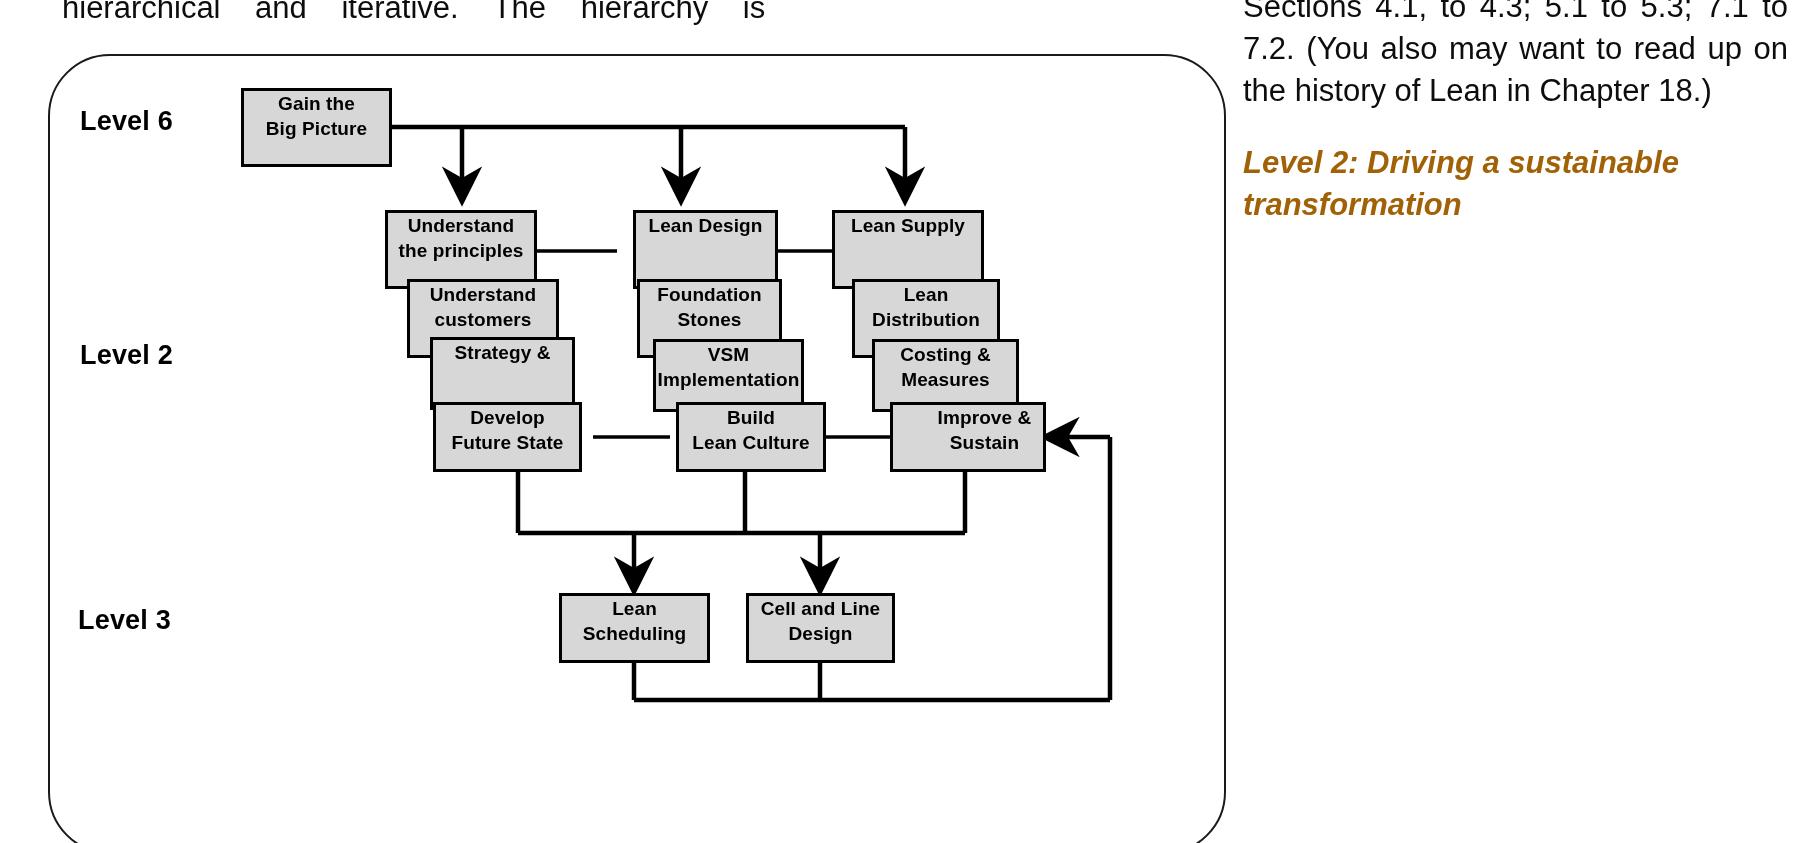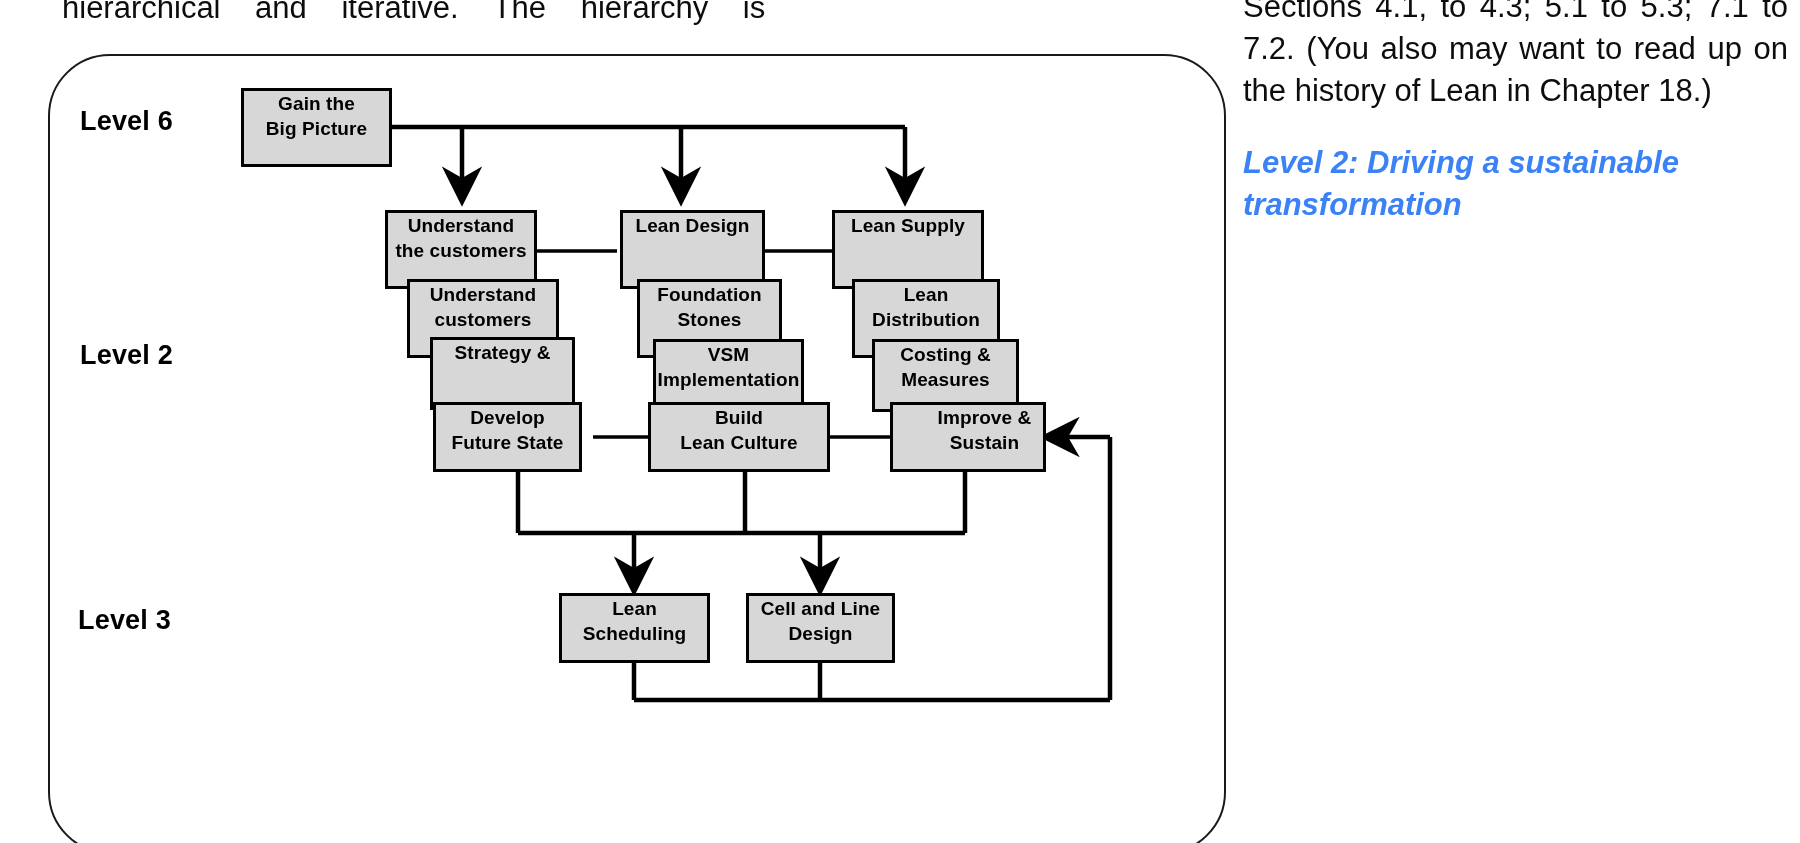--- a/index.html
+++ b/index.html
@@ -48,21 +48,21 @@
   .right-col p.flow {
     text-align: justify;
     text-align-last: left;
   }
   .right-col h3 {
     margin: 0;
     font-size: 31px;
     line-height: 42px;
     font-weight: bold;
     font-style: italic;
-    color: #3b82f6;
+    color: #a16207;
   }
   .spacer-sm { height: 30px; }
   .spacer-xs { height: 14px; }
 
   
   #figure-frame {
     position: absolute;
     left: 48px;
     top: 54px;
     width: 1178px;
@@ -167,47 +167,47 @@
   </g>
 </svg>
 
 <div class="node" id="n-gain" style="left:241px; top:88px; width:151px; height:79px;">
   <span class="ln">Gain the</span>
   <span class="ln">Big Picture</span>
 </div>
 
 <div class="node" style="left:385px; top:210px; width:152px; height:79px; z-index:4;">
   <span class="ln">Understand</span>
-  <span class="ln">the customers</span>
+  <span class="ln">the principles</span>
 </div>
 <div class="node" style="left:407px; top:279px; width:152px; height:79px; z-index:5;">
   <span class="ln">Understand</span>
   <span class="ln">customers</span>
 </div>
 <div class="node" style="left:430px; top:337px; width:145px; height:73px; z-index:6;gap:32px;">
   <span class="ln">Strategy &amp;</span>
   <span class="ln">Strategy</span>
 </div>
 <div class="node" style="left:433px; top:402px; width:149px; height:70px; z-index:7;">
   <span class="ln">Develop</span>
   <span class="ln">Future State</span>
 </div>
 
-<div class="node" style="left:620px; top:210px; width:145px; height:79px; z-index:4;">
+<div class="node" style="left:633px; top:210px; width:145px; height:79px; z-index:4;">
   <span class="ln">Lean Design</span>
 </div>
 <div class="node" style="left:637px; top:279px; width:145px; height:79px; z-index:5;">
   <span class="ln">Foundation</span>
   <span class="ln">Stones</span>
 </div>
 <div class="node" style="left:653px; top:339px; width:151px; height:73px; z-index:6;">
   <span class="ln">VSM</span>
   <span class="ln">Implementation</span>
 </div>
-<div class="node" style="left:648px; top:402px; width:182px; height:70px; z-index:7;">
+<div class="node" style="left:676px; top:402px; width:150px; height:70px; z-index:7;">
   <span class="ln">Build</span>
   <span class="ln">Lean Culture</span>
 </div>
 
 <div class="node" style="left:832px; top:210px; width:152px; height:79px; z-index:4;">
   <span class="ln">Lean Supply</span>
 </div>
 <div class="node" style="left:852px; top:279px; width:148px; height:79px; z-index:5;">
   <span class="ln">Lean</span>
   <span class="ln">Distribution</span>

